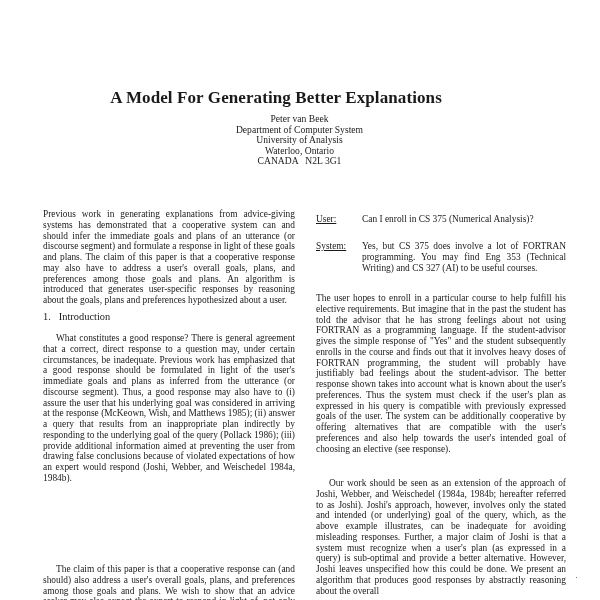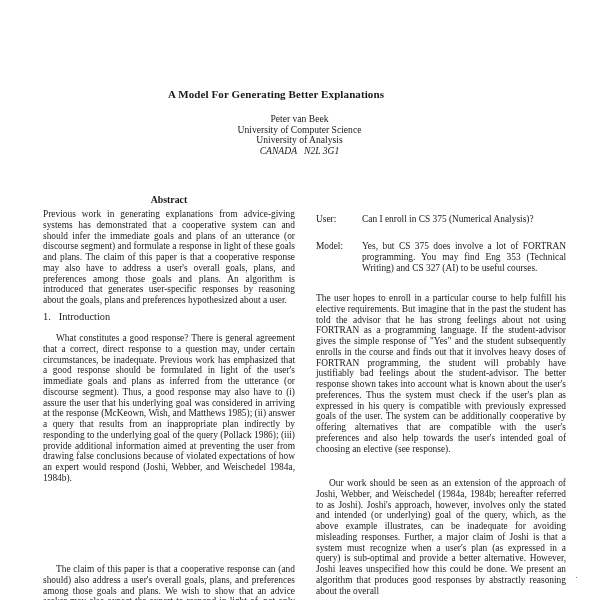--- a/index.html
+++ b/index.html
@@ -3,77 +3,77 @@
 <meta charset="utf-8">
 <style>
   html, body { margin: 0; padding: 0; background: #ffffff; }
   body {
     width: 600px; height: 600px; overflow: hidden; position: relative;
     font-family: "Liberation Serif", "DejaVu Serif", serif;
     color: #1a1a1a;
   }
   .title {
     position: absolute; left: 0; top: 88px; width: 552px; text-align: center;
-    font-size: 11px; font-weight: bold; letter-spacing: 0.1px;
+    font-size: 17px; font-weight: bold; letter-spacing: 0.1px;
   }
   .author-block {
     position: absolute; left: 0; top: 114px; width: 599px; text-align: center;
     font-size: 9.6px; line-height: 10.6px;
   }
   .author-block .line { display: block; }
   .abstract-head {
     position: absolute; left: 43px; top: 194px; width: 252px; text-align: center;
     font-size: 9.8px; font-weight: bold;
   }
   .abstract-body { position: absolute; left: 43px; top: 209px; width: 252px; font-size: 9.4px; line-height: 10.75px; text-align: justify; }
   .section-head { position: absolute; left: 43px; top: 311px; font-size: 10.4px; font-weight: normal; }
   .section-head .num { margin-right: 8px; }
   .intro-p1 { position: absolute; left: 43px; top: 333px; width: 252px; font-size: 9.4px; line-height: 10.75px; text-align: justify; text-indent: 13px; }
   .intro-p2 { position: absolute; left: 43px; top: 520px; width: 252px; font-size: 9.4px; line-height: 10.75px; text-align: justify; text-indent: 13px; margin-top: 44px; }
   .r-p1 { position: absolute; left: 316px; top: 189px; width: 250px; font-size: 9.4px; line-height: 10.75px; text-align: justify; text-indent: 13px; }
   .dialogue { position: absolute; left: 316px; width: 250px; font-size: 9.4px; line-height: 10.75px; }
-  .dialogue .speaker { position: absolute; left: 0; top: 0; }
+  .dialogue .speaker { position: absolute; left: 0; top: 0; text-decoration: underline; }
   .dialogue .utter { margin-left: 46px; text-align: justify; }
   .dlg-user { top: 214px; }
   .dlg-system { top: 241px; }
   .r-p2 { position: absolute; left: 316px; top: 293px; width: 250px; font-size: 9.4px; line-height: 10.75px; text-align: justify; }
   .r-p3 { position: absolute; left: 316px; top: 470px; width: 250px; font-size: 9.4px; line-height: 10.75px; text-align: justify; text-indent: 13px; margin-top: 8px; }
   .clip-bottom { position: absolute; left: 0; top: 0; width: 600px; height: 600px; overflow: hidden; }
   .speck { position: absolute; left: 576px; top: 577px; width: 1px; height: 1px; background: #777; }
 </style>
 </head>
 <body>
 
 <div class="clip-bottom">
 
   <div class="title">A Model For Generating Better Explanations</div>
 
   <div class="author-block">
     <span class="line">Peter van Beek</span>
-    <span class="line">University of Computer Science</span>
+    <span class="line">Department of Computer System</span>
     <span class="line">University of Analysis</span>
-    <span class="line" style="white-space:pre;font-style:italic;">CANADA   N2L 3G1</span>
+    <span class="line">Waterloo, Ontario</span>
+    <span class="line" style="white-space:pre;">CANADA   N2L 3G1</span>
   </div>
 
-  <div class="abstract-head">Abstract</div>
   <div class="abstract-body">Previous work in generating explanations from advice-giving systems has demonstrated that a cooperative system can and should infer the immediate goals and plans of an utterance (or discourse segment) and formulate a response in light of these goals and plans. The claim of this paper is that a cooperative response may also have to address a user's overall goals, plans, and preferences among those goals and plans. An algorithm is introduced that generates user-specific responses by reasoning about the goals, plans and preferences hypothesized about a user.</div>
 
   <div class="section-head">
     <span class="num">1.</span><span>Introduction</span>
   </div>
   <div class="intro-p1">What constitutes a good response? There is general agreement that a correct, direct response to a question may, under certain circumstances, be inadequate. Previous work has emphasized that a good response should be formulated in light of the user's immediate goals and plans as inferred from the utterance (or discourse segment). Thus, a good response may also have to (i) assure the user that his underlying goal was considered in arriving at the response (McKeown, Wish, and Matthews 1985); (ii) answer a query that results from an inappropriate plan indirectly by responding to the underlying goal of the query (Pollack 1986); (iii) provide additional information aimed at preventing the user from drawing false conclusions because of violated expectations of how an expert would respond (Joshi, Webber, and Weischedel 1984a, 1984b).</div>
   <div class="intro-p2">The claim of this paper is that a cooperative response can (and should) also address a user's overall goals, plans, and preferences among those goals and plans. We wish to show that an advice seeker may also expect the expert to respond in light of, not only the immediate goals and plans of the user as expressed in a query, but also in light of (i) previously expressed goals or prefer-</div>
 
 
   <div class="dialogue dlg-user">
     <span class="speaker">User:</span>
     <div class="utter">Can I enroll in CS 375 (Numerical Analysis)?</div>
   </div>
   <div class="dialogue dlg-system">
-    <span class="speaker">Model:</span>
+    <span class="speaker">System:</span>
     <div class="utter">Yes, but CS 375 does involve a lot of FORTRAN programming. You may find Eng 353 (Technical Writing) and CS 327 (AI) to be useful courses.</div>
   </div>
 
   <div class="r-p2">The user hopes to enroll in a particular course to help fulfill his elective requirements. But imagine that in the past the student has told the advisor that he has strong feelings about not using FORTRAN as a programming language. If the student-advisor gives the simple response of "Yes" and the student subsequently enrolls in the course and finds out that it involves heavy doses of FORTRAN programming, the student will probably have justifiably bad feelings about the student-advisor. The better response shown takes into account what is known about the user's preferences. Thus the system must check if the user's plan as expressed in his query is compatible with previously expressed goals of the user. The system can be additionally cooperative by offering alternatives that are compatible with the user's preferences and also help towards the user's intended goal of choosing an elective (see response).</div>
   <div class="r-p3">Our work should be seen as an extension of the approach of Joshi, Webber, and Weischedel (1984a, 1984b; hereafter referred to as Joshi). Joshi's approach, however, involves only the stated and intended (or underlying) goal of the query, which, as the above example illustrates, can be inadequate for avoiding misleading responses. Further, a major claim of Joshi is that a system must recognize when a user's plan (as expressed in a query) is sub-optimal and provide a better alternative. However, Joshi leaves unspecified how this could be done. We present an algorithm that produces good responses by abstractly reasoning about the overall</div>
 
   <div class="speck"></div>
 </div>
 
 </body></html>

